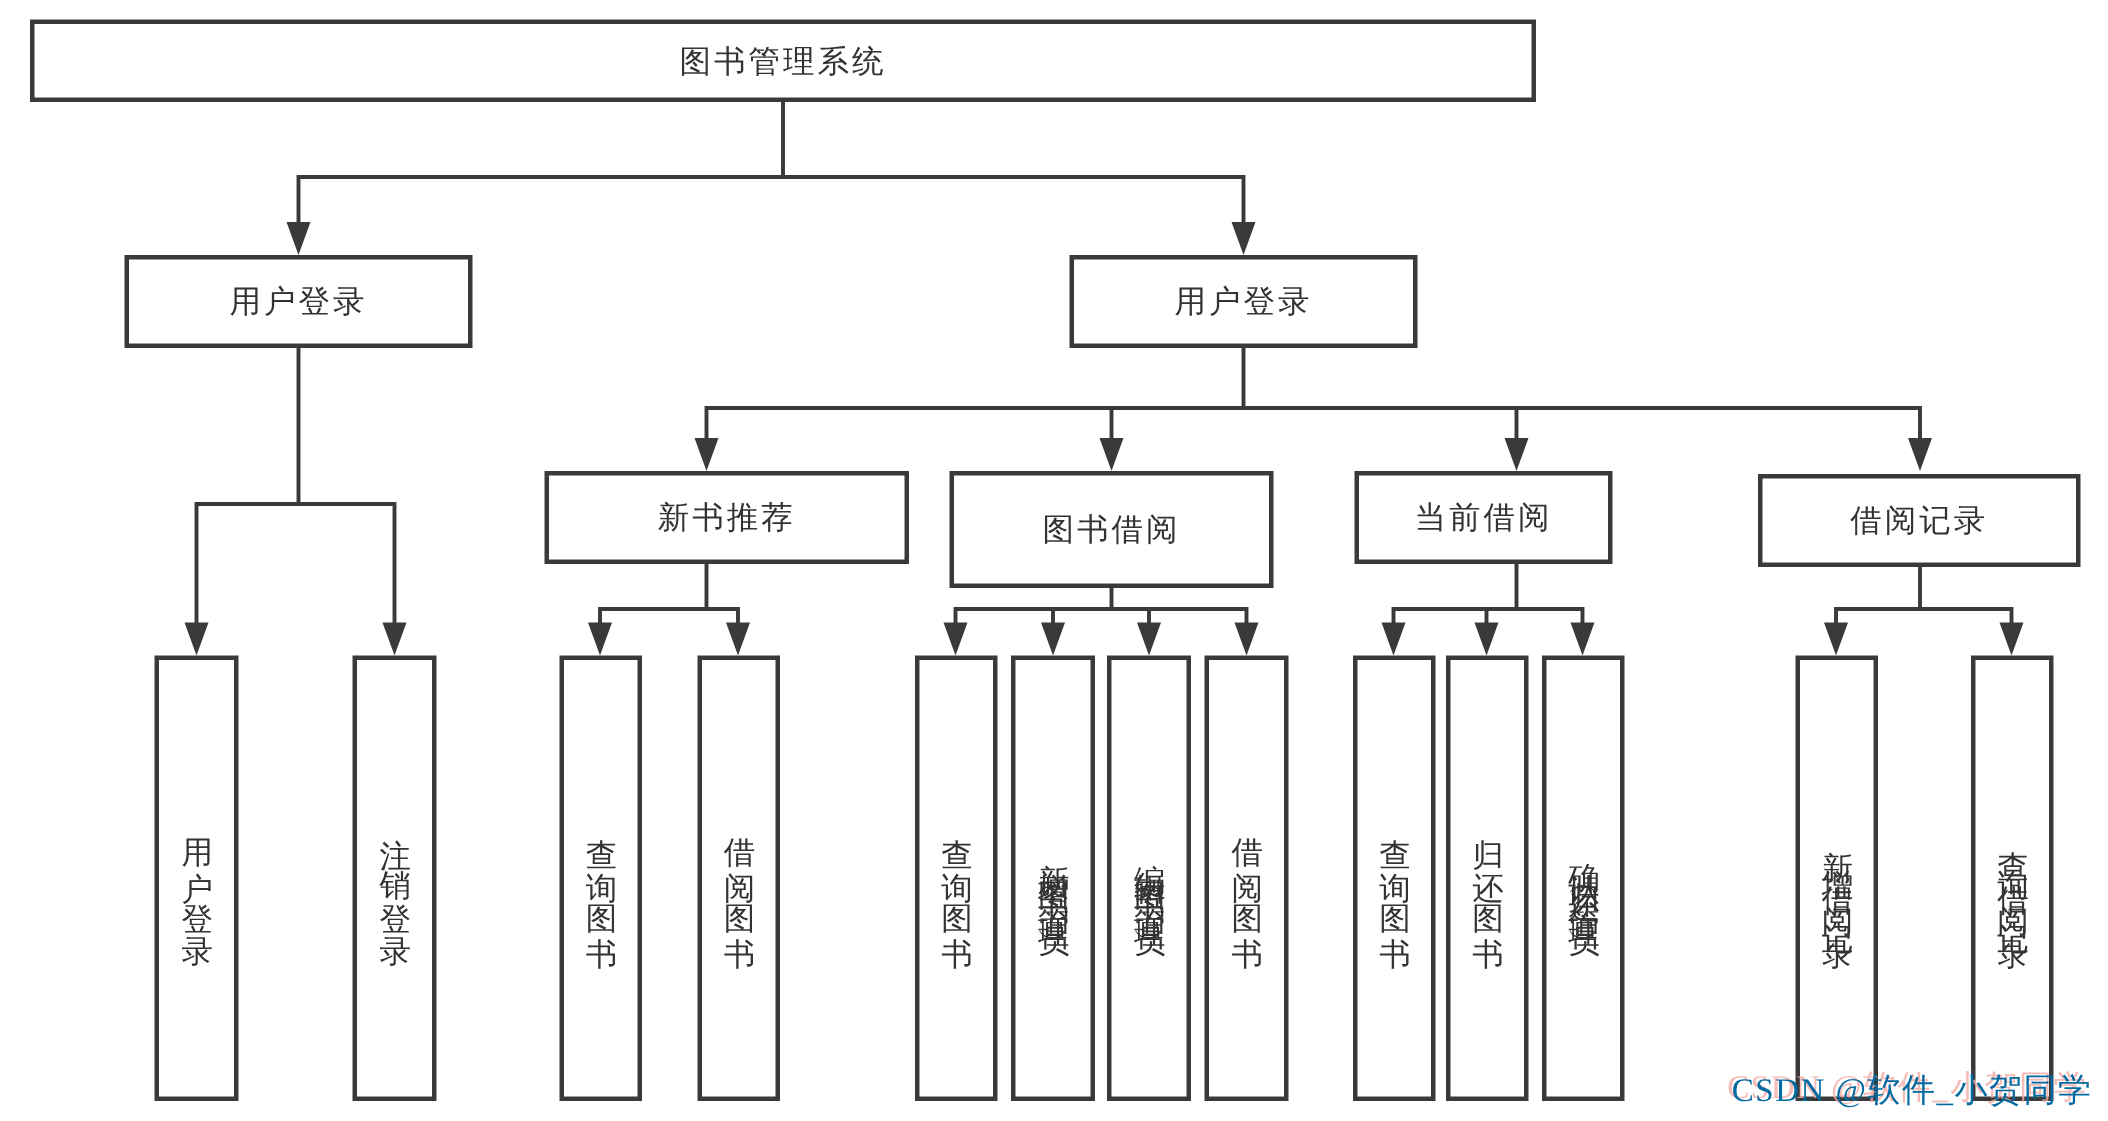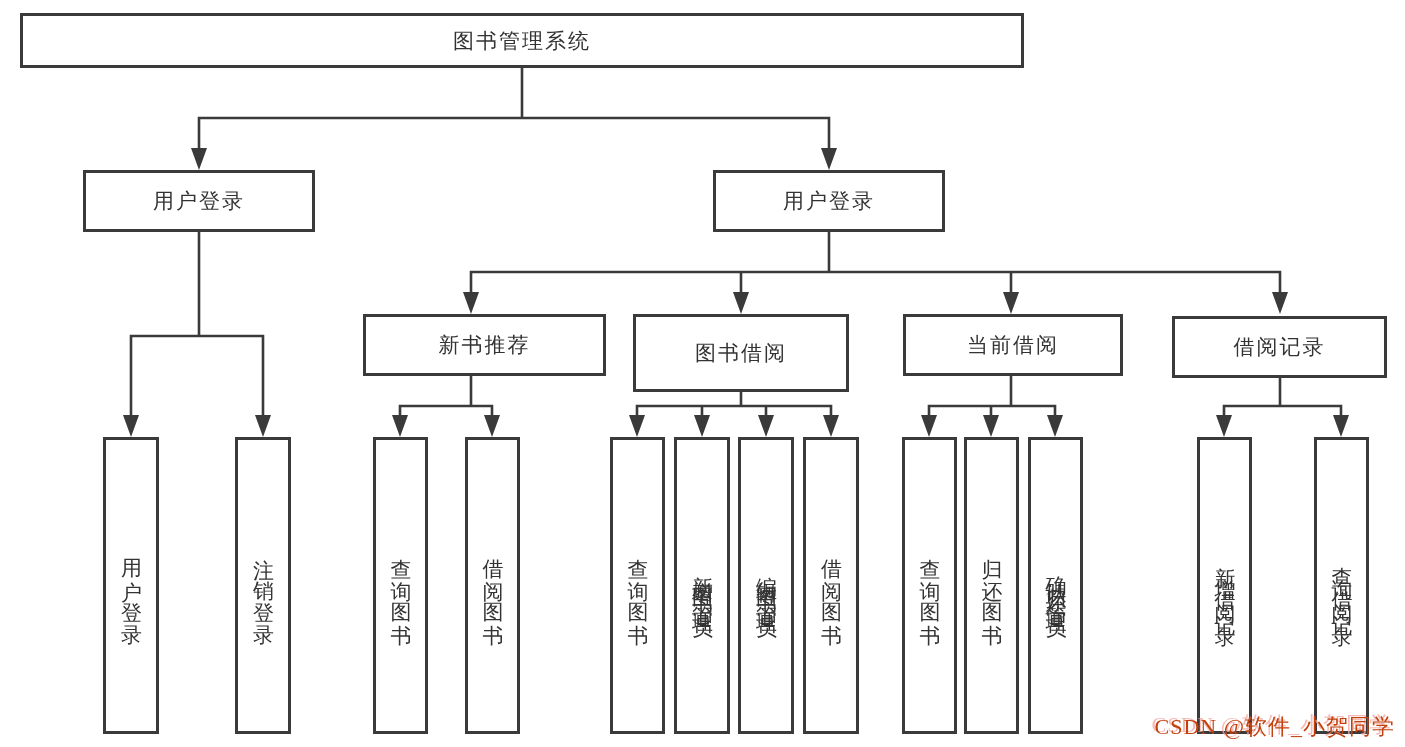--- a/index.html
+++ b/index.html
@@ -30,21 +30,21 @@
     white-space:nowrap;
   }
   .ls4{letter-spacing:22px;}
   .ls6{letter-spacing:12px;}
   .ls9{letter-spacing:6px;}
   .watermark{
     position:absolute;
     right:10px;
     bottom:5px;
     font-size:22px;
-    color:#c2410c;
+    color:#0369a1;
     letter-spacing:1px;
     text-shadow:-3px -2px 0 rgba(243,170,165,0.8);
     z-index:5;
     white-space:nowrap;
   }
 </style>
 </head>
 <body>
 
 <div class="canvas">
@@ -64,21 +64,21 @@
   <div class="node h" style="left:713px;top:170px;width:232px;height:62px">
     <span>用户登录</span>
   </div>
 
   <div class="node h" style="left:363px;top:314px;width:243px;height:62px">
     <span>新书推荐</span>
   </div>
   <div class="node h" style="left:633px;top:314px;width:216px;height:78px">
     <span>图书借阅</span>
   </div>
-  <div class="node h" style="left:903px;top:314px;width:220px;height:62px">
+  <div class="node h" style="left:903px;top:314px;width:172px;height:62px">
     <span>当前借阅</span>
   </div>
   <div class="node h" style="left:1172px;top:316px;width:215px;height:62px">
     <span>借阅记录</span>
   </div>
 
   <div class="node v" style="left:103px;top:437px;width:56px;height:297px">
     <span class="ls4">用户登录</span>
   </div>
   <div class="node v" style="left:235px;top:437px;width:56px;height:297px">

